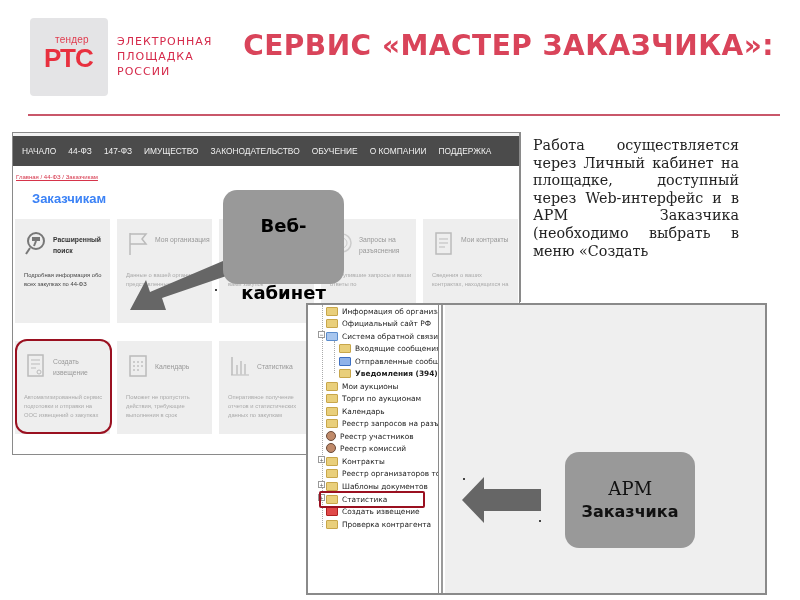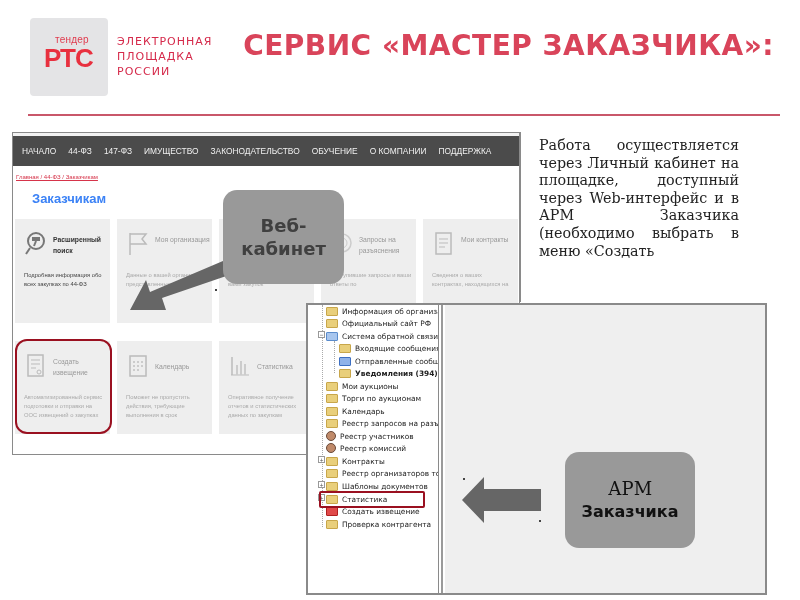--- a/index.html
+++ b/index.html
@@ -25,24 +25,24 @@
   .card { position: absolute; width: 95px; height: 104px; background: #eeeeee; }
   .card .ico { position: absolute; left: 10px; top: 12px; width: 22px; height: 26px; }
   .card .ctitle { position: absolute; left: 38px; top: 15px; width: 56px; font-family: "Liberation Sans", sans-serif; font-size: 6.8px; line-height: 11px; color: #999; }
   .card .ctitle.dark { color: #333; font-weight: bold; }
   .card .cdesc { position: absolute; left: 9px; top: 52px; width: 82px; font-family: "Liberation Sans", sans-serif; font-size: 5.8px; line-height: 9px; color: #aaa; }
   .card .cdesc.dark { color: #444; }
   .highlight-card { position: absolute; left: 2px; top: 206px; width: 97px; height: 95px; border: 2px solid #9a1020; border-radius: 12px; }
 
   
   .callout-web { position: absolute; left: 223px; top: 190px; width: 121px; height: 94px; background: #999999; border-radius: 14px; display: flex; flex-direction: column; align-items: center; justify-content: center; }
-  .callout-web span { font-family: "DejaVu Sans", sans-serif; font-weight: bold; font-size: 18px; line-height: 23px; color: #404040; }
-
-  
-  .desc { position: absolute; left: 520px; top: 132px; width: 219px; height: 170px; border-left: 1px solid #8a8a8a; padding-left: 18px; padding-top: 5px; overflow: hidden; }
+  .callout-web span { font-family: "DejaVu Sans", sans-serif; font-weight: bold; font-size: 18px; line-height: 23px; color: #000000; margin-top: 44px; }
+
+  
+  .desc { position: absolute; left: 520px; top: 132px; width: 219px; height: 170px; border-left: 1px solid #8a8a8a; padding-left: 12px; padding-top: 5px; overflow: hidden; }
   .desc p { font-family: "DejaVu Serif", serif; font-size: 14.3px; line-height: 17.6px; color: #222; text-align: justify; }
 
   
   .arm { position: absolute; left: 306px; top: 303px; width: 461px; height: 292px; border: 2px solid #8a8a8a; background: #fff; }
   .tree { position: absolute; left: 0; top: 0; width: 131px; height: 288px; border-right: 1px solid #8a8a8a; overflow: hidden; background: #fff; }
   .tree-sep { position: absolute; left: 133px; top: 0; width: 2px; height: 288px; background: #9a9a9a; }
   .arm-pane { position: absolute; left: 137px; top: 0; right: 0; bottom: 0; background: #efefef; }
   .titem { position: absolute; height: 12px; display: flex; align-items: center; white-space: nowrap; }
   .titem .folder { width: 12px; height: 9px; background: #e9cf7b; border: 1px solid #c8a64a; border-radius: 1px; margin-right: 4px; flex-shrink: 0; }
   .titem .folder.mail { background: #a8c6ee; border-color: #5b8ccc; }

